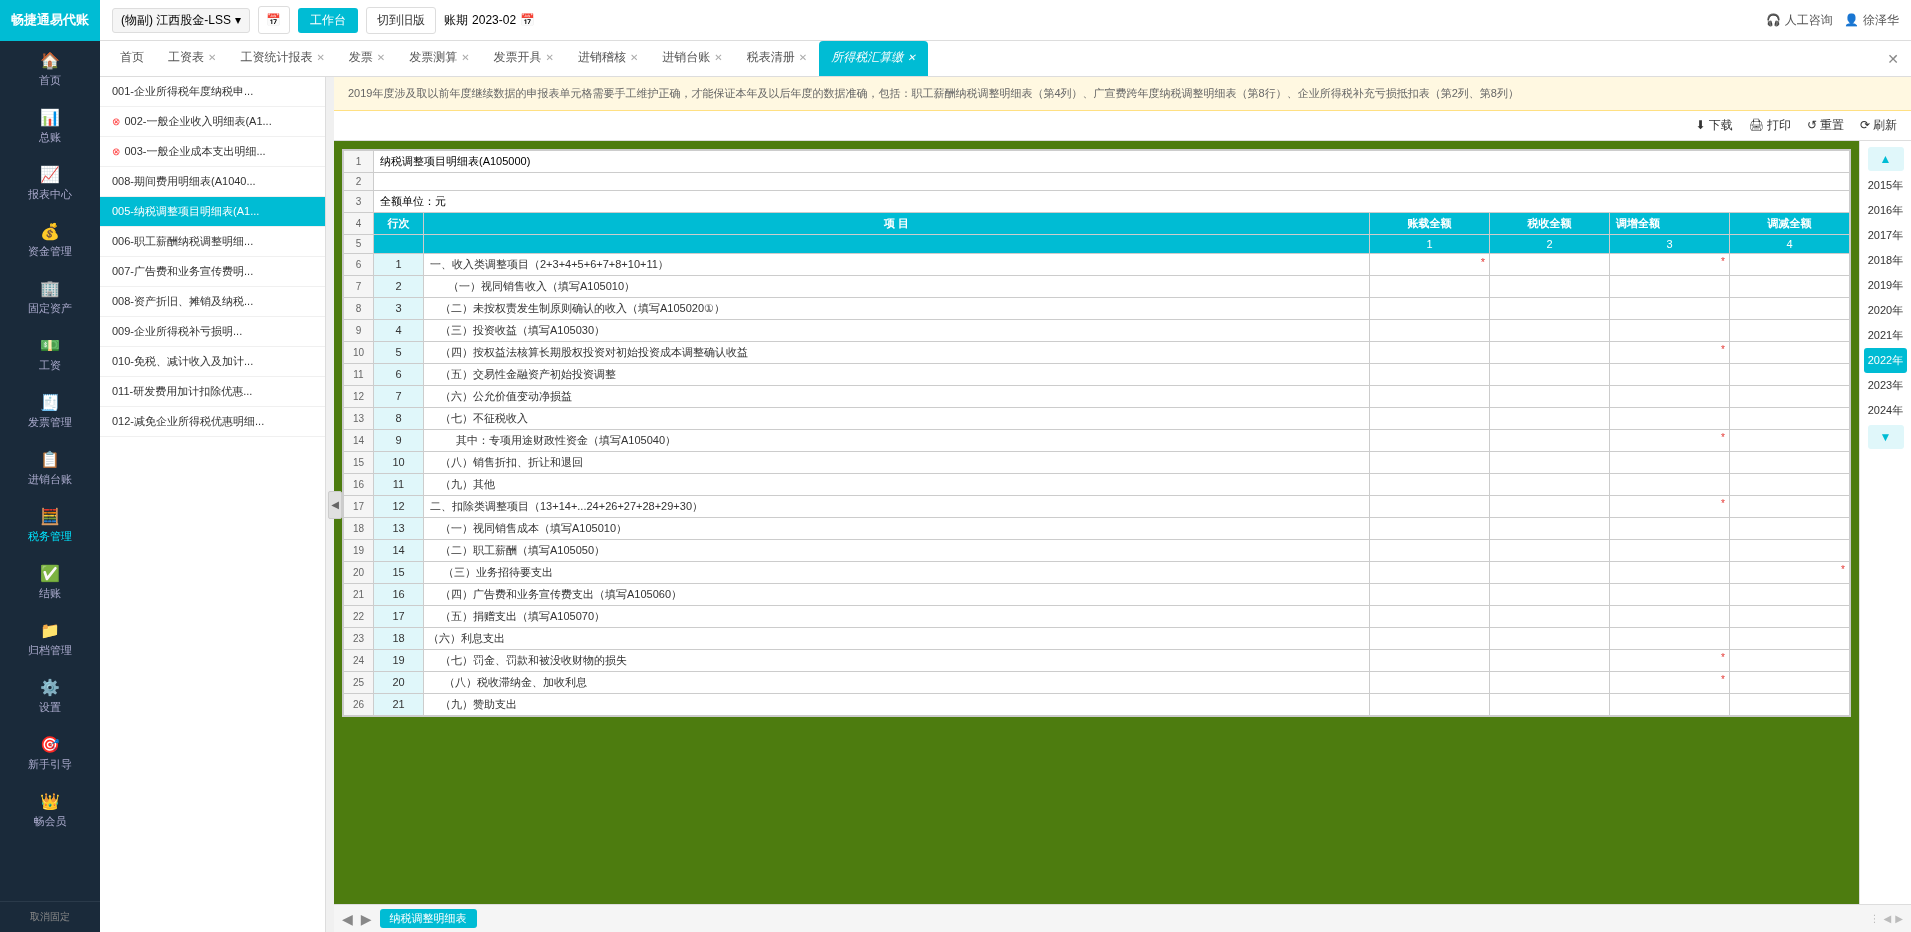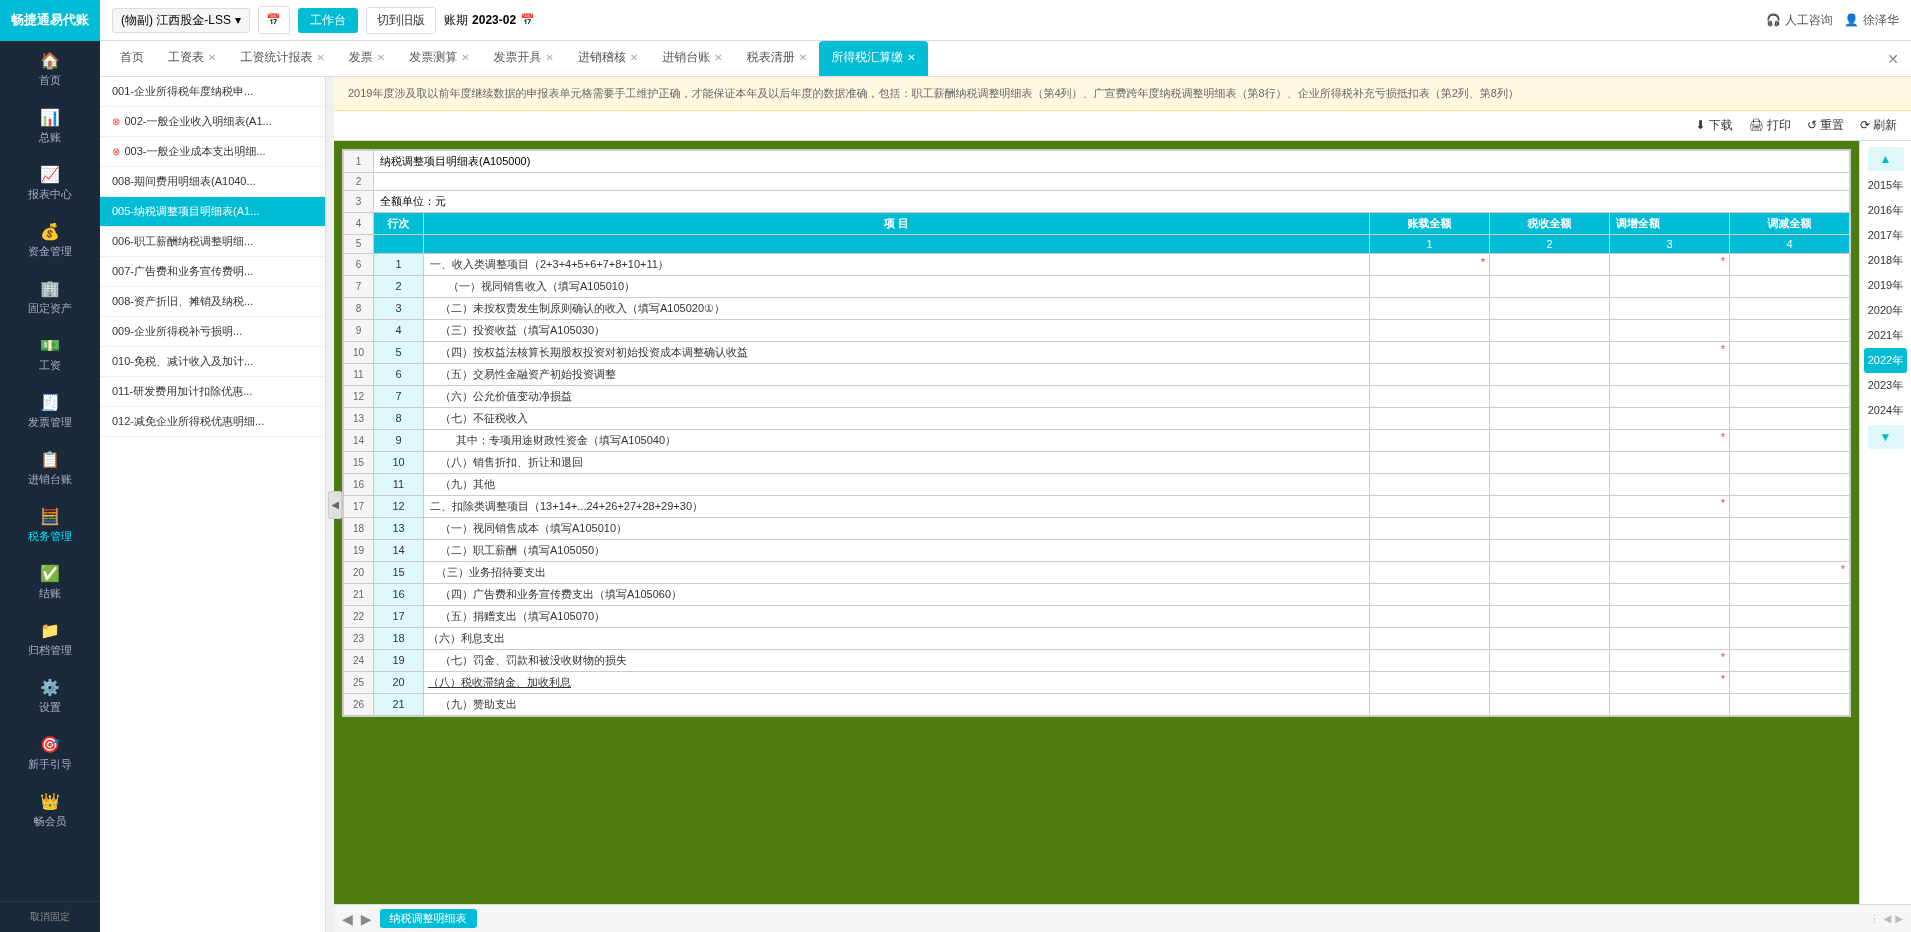--- a/index.html
+++ b/index.html
@@ -20,21 +20,21 @@
     .topbar { background: #fff; border-bottom: 1px solid #ddd; padding: 6px 12px; display: flex; align-items: center; gap: 8px; min-height: 40px; }
     .topbar-company { background: #f5f5f5; border: 1px solid #ddd; border-radius: 3px; padding: 3px 8px; font-size: 12px; display: flex; align-items: center; gap: 4px; }
     .topbar-btn { background: #00bcd4; color: #fff; border: none; border-radius: 3px; padding: 4px 12px; cursor: pointer; font-size: 12px; }
     .topbar-btn-outline { background: #fff; color: #333; border: 1px solid #ddd; border-radius: 3px; padding: 4px 10px; cursor: pointer; font-size: 12px; }
     .topbar-period { font-size: 12px; display: flex; align-items: center; gap: 4px; }
     .topbar-right { margin-left: auto; display: flex; align-items: center; gap: 12px; color: #555; font-size: 12px; cursor: pointer; }
 
     
     .tabbar { background: #fff; border-bottom: 1px solid #ddd; display: flex; align-items: center; padding: 0 8px; min-height: 36px; overflow-x: auto; }
     .tab { padding: 8px 12px; cursor: pointer; font-size: 12px; color: #555; white-space: nowrap; display: flex; align-items: center; gap: 4px; border-bottom: 2px solid transparent; }
-    .tab.active { color: #fff; background: #00bcd4; border-radius: 4px 4px 0 0; }
+    .tab.active { color: #fff; background: #00bcd4; border-radius: 4px 4px 0 0; font-style: italic; }
     .tab .close-x { color: #aaa; font-size: 10px; }
     .tab.active .close-x { color: #fff; }
     .tabbar-close-all { margin-left: auto; font-size: 14px; cursor: pointer; color: #888; padding: 4px; }
 
     
     .content { flex: 1; display: flex; overflow: hidden; }
 
     
     .left-panel { width: 226px; background: #fff; border-right: 1px solid #ddd; overflow-y: auto; flex-shrink: 0; }
     .left-item { padding: 7px 12px; font-size: 11px; color: #333; cursor: pointer; border-bottom: 1px solid #f0f0f0; display: flex; align-items: center; gap: 4px; }
@@ -151,21 +151,21 @@
   <div class="topbar">
     <div class="topbar-company">
       <span>(物副) 江西股金-LSS</span>
       <span>▾</span>
     </div>
     <button class="topbar-btn-outline" style="width:32px;height:28px;padding:0;">📅</button>
     <button class="topbar-btn">工作台</button>
     <button class="topbar-btn-outline">切到旧版</button>
     <span class="topbar-period">
       <span>账期</span>
-      <span style="font-weight:bold;">2023-02</span>
+      <span style="font-weight:normal;">2023-02</span>
       <span>📅</span>
     </span>
     <div class="topbar-right">
       <span>
         <span>🎧</span>
         <span>人工咨询</span>
       </span>
       <span>
         <span>👤</span>
         <span>徐泽华</span>
@@ -574,21 +574,21 @@
     <td class="col-data" style="position:relative;">
       
     </td>
     <td class="col-data" style="position:relative;">
       
     </td>
   </tr>
                   <tr>
     <td class="row-num">20</td>
     <td class="col-hang" style="text-align:center;background:#e0f7fa;">15</td>
-    <td class="col-item" style="cursor:pointer;padding-left:12px;">（三）业务招待要支出</td>
+    <td class="col-item" style="cursor:pointer;padding-left:19px;">（三）业务招待要支出</td>
     <td class="col-data" style="position:relative;">
       
     </td>
     <td class="col-data">
       
     </td>
     <td class="col-data" style="position:relative;">
       
     </td>
     <td class="col-data" style="position:relative;">
@@ -659,21 +659,21 @@
     <td class="col-data" style="position:relative;">
       <span style="color:#e53935;position:absolute;right:4px;top:2px;font-size:10px;">*</span>
     </td>
     <td class="col-data" style="position:relative;">
       
     </td>
   </tr>
                   <tr>
     <td class="row-num">25</td>
     <td class="col-hang" style="text-align:center;background:#e0f7fa;">20</td>
-    <td class="col-item" style="cursor:pointer;padding-left:4px;text-decoration:underline;">（八）税收滞纳金、加收利息</td>
+    <td class="col-item" style="cursor:pointer;padding-left:20px;">（八）税收滞纳金、加收利息</td>
     <td class="col-data" style="position:relative;">
       
     </td>
     <td class="col-data">
       
     </td>
     <td class="col-data" style="position:relative;">
       <span style="color:#e53935;position:absolute;right:4px;top:2px;font-size:10px;">*</span>
     </td>
     <td class="col-data" style="position:relative;">

